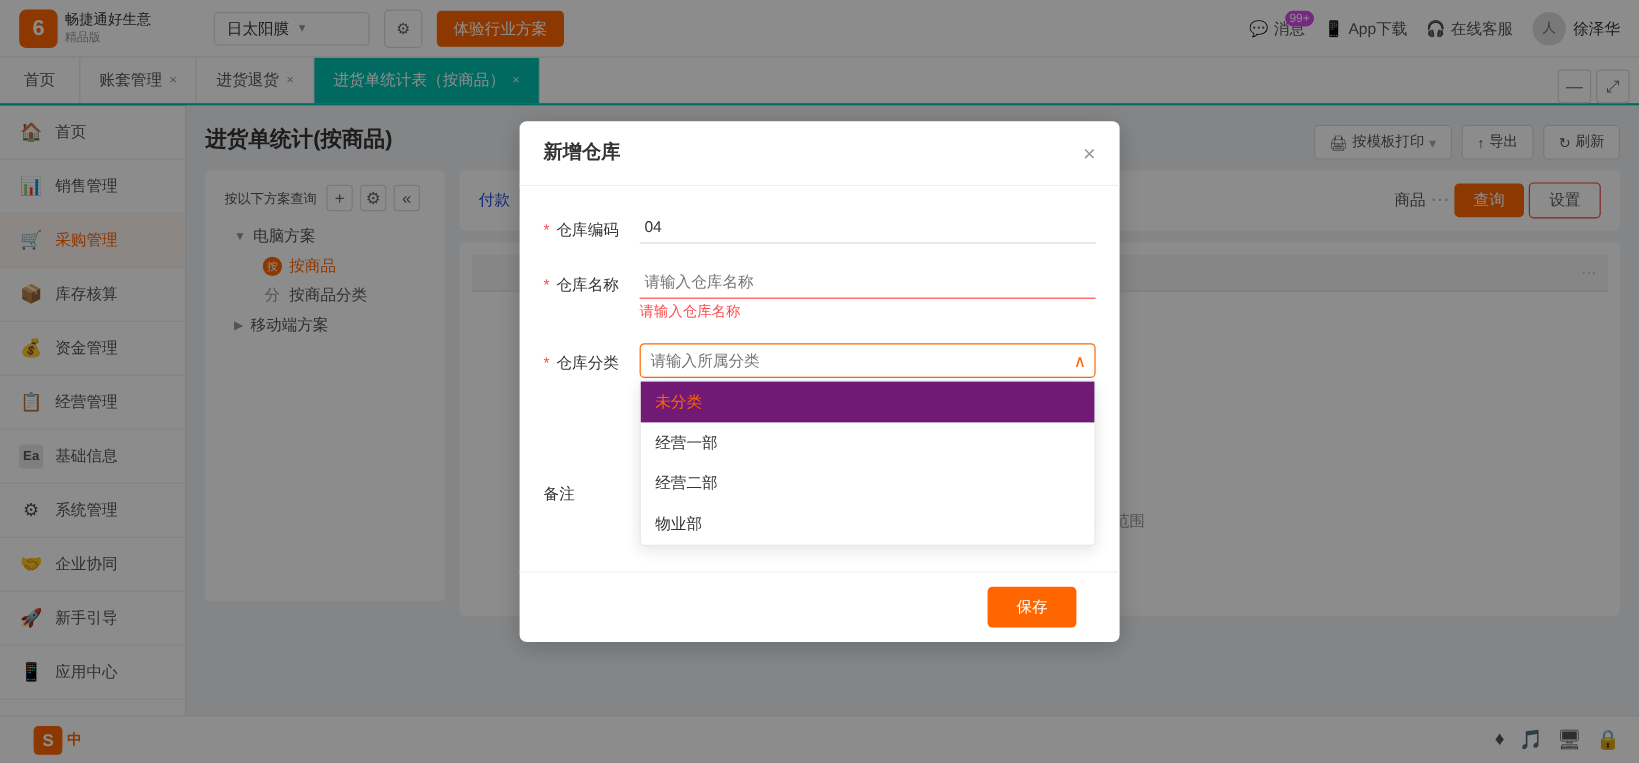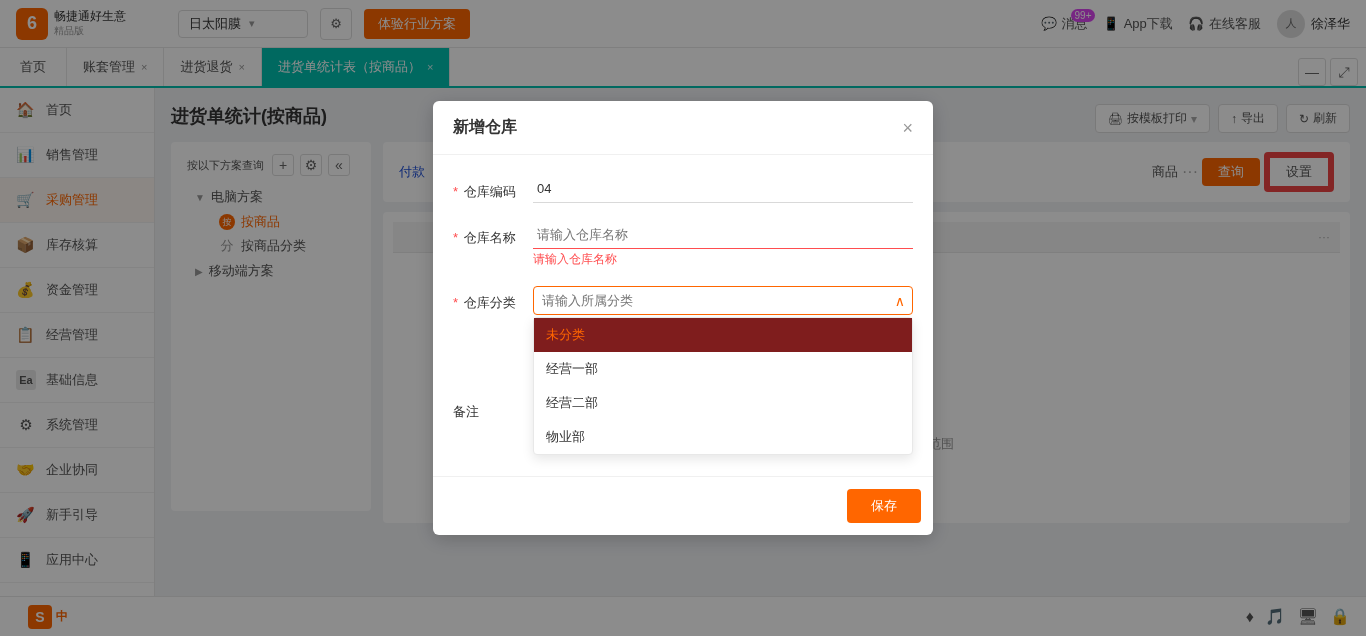--- a/index.html
+++ b/index.html
@@ -223,21 +223,21 @@
       min-width: 100px; display: flex; align-items: center; gap: 4px;
       cursor: pointer;
     }
     .tool-select .arrow { color: #aaa; font-size: 10px; }
     .search-btn {
       background: #ff6600; color: #fff;
       border: none; border-radius: 4px;
       padding: 5px 16px; cursor: pointer; font-size: 13px;
     }
     .setting-btn {
-      border: 6px solid #ef4444; border-radius: 4px;
+      border: 1px solid #ef4444; border-radius: 4px;
       background: #fff; padding: 5px 16px;
       cursor: pointer; font-size: 13px; color: #555;
     }
 
     
     .print-toolbar {
       position: absolute;
       top: 16px;
       right: 16px;
       display: flex; align-items: center; gap: 8px;
@@ -341,25 +341,25 @@
       background: #fff;
       border: 1px solid #e8e8e8;
       border-radius: 4px;
       box-shadow: 0 4px 12px rgba(0,0,0,0.1);
       z-index: 200;
     }
     .dropdown-item {
       padding: 8px 12px;
       cursor: pointer; font-size: 13px; color: #333;
     }
-    .dropdown-item.selected { background: #7f1d1d; color: #ff6600; }
+    .dropdown-item.selected { background: #701a75; color: #ff6600; }
 
     .modal-footer {
       display: flex; justify-content: flex-end;
-      padding: 12px 12px;
+      padding: 12px 36px;
       border-top: 1px solid #f0f0f0;
       gap: 10px;
     }
     .btn-save {
       background: #ff6600; color: #fff;
       border: none; border-radius: 4px;
       padding: 8px 24px; cursor: pointer; font-size: 13px;
     }
 
     .textarea-field {

